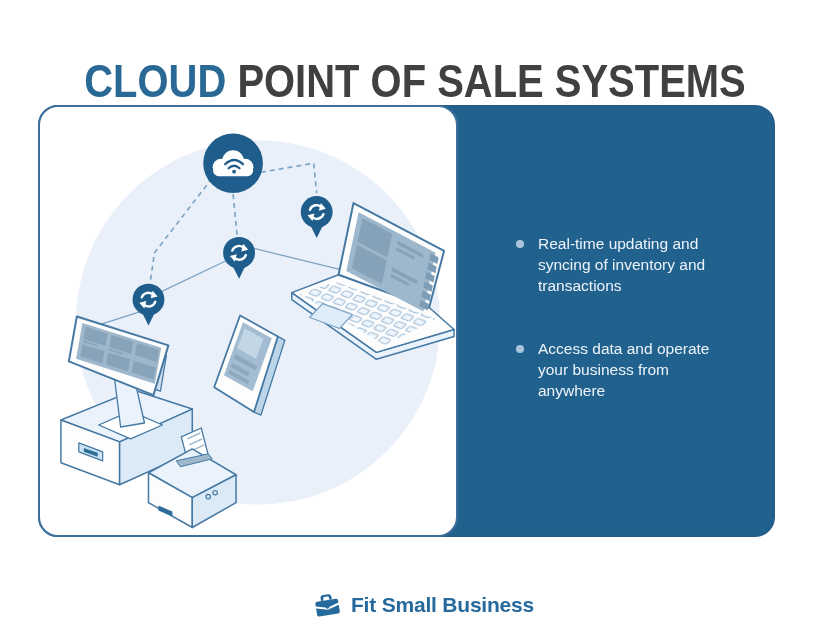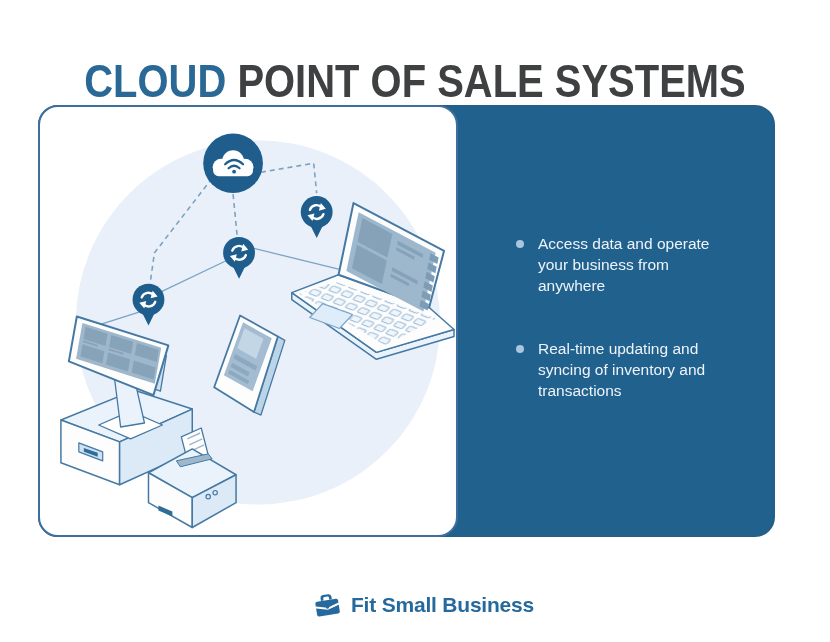--- a/index.html
+++ b/index.html
@@ -51,25 +51,25 @@
 </head>
 <body>
 
 <h1 class="title"><span class="hl">CLOUD</span> <span>POINT OF SALE SYSTEMS</span></h1>
 
 <div class="card">
 
   <div class="right-panel">
     <div class="feature">
       <span class="dot"></span>
-      <span class="txt">Access data and operate your business from anywhere</span>
+      <span class="txt">Real-time updating and syncing of inventory and transactions</span>
     </div>
     <div class="feature">
       <span class="dot"></span>
-      <span class="txt">Real-time updating and syncing of inventory and transactions</span>
+      <span class="txt">Access data and operate your business from anywhere</span>
     </div>
   </div>
 
   <div class="left-panel">
     <svg width="416" height="426" viewBox="0 0 418 427">
       <defs>
         <pattern id="keys" width="13" height="10" patternUnits="userSpaceOnUse" patternTransform="rotate(21) skewX(-24)">
           <rect x="1" y="1" width="9" height="6" rx="1.2" fill="#eef5fc" stroke="#7ba3c4" stroke-width="0.8"></rect>
         </pattern>
         <g id="pin">

